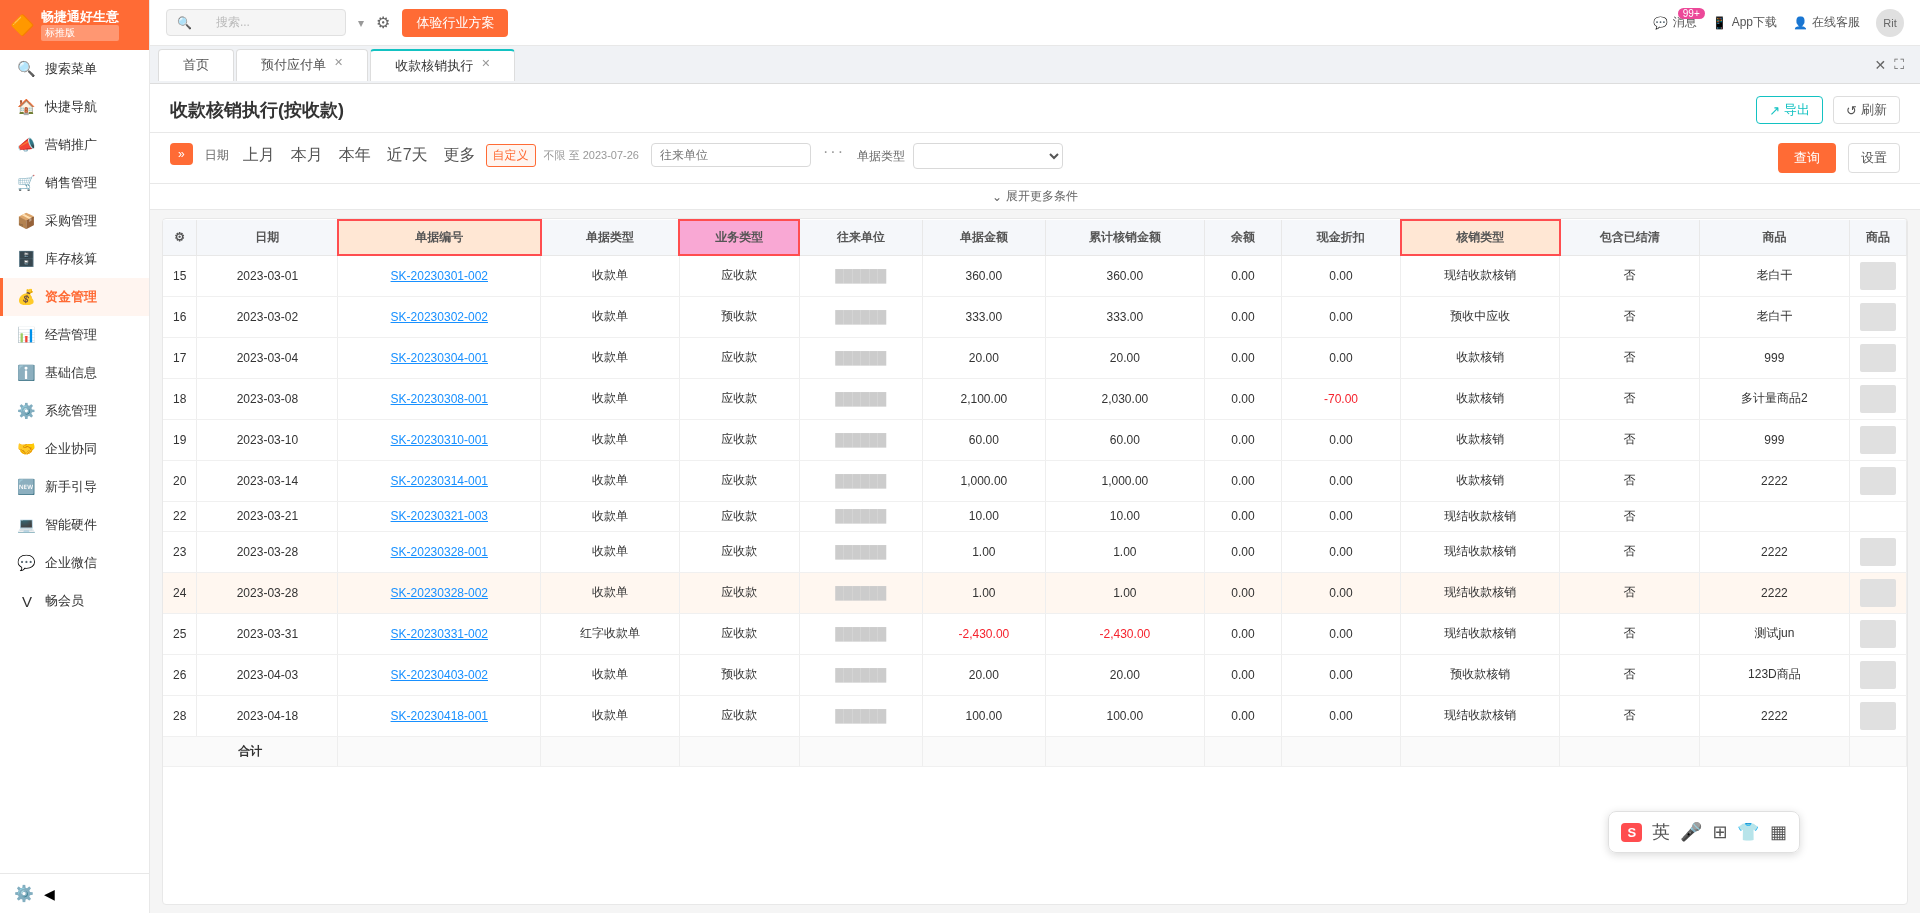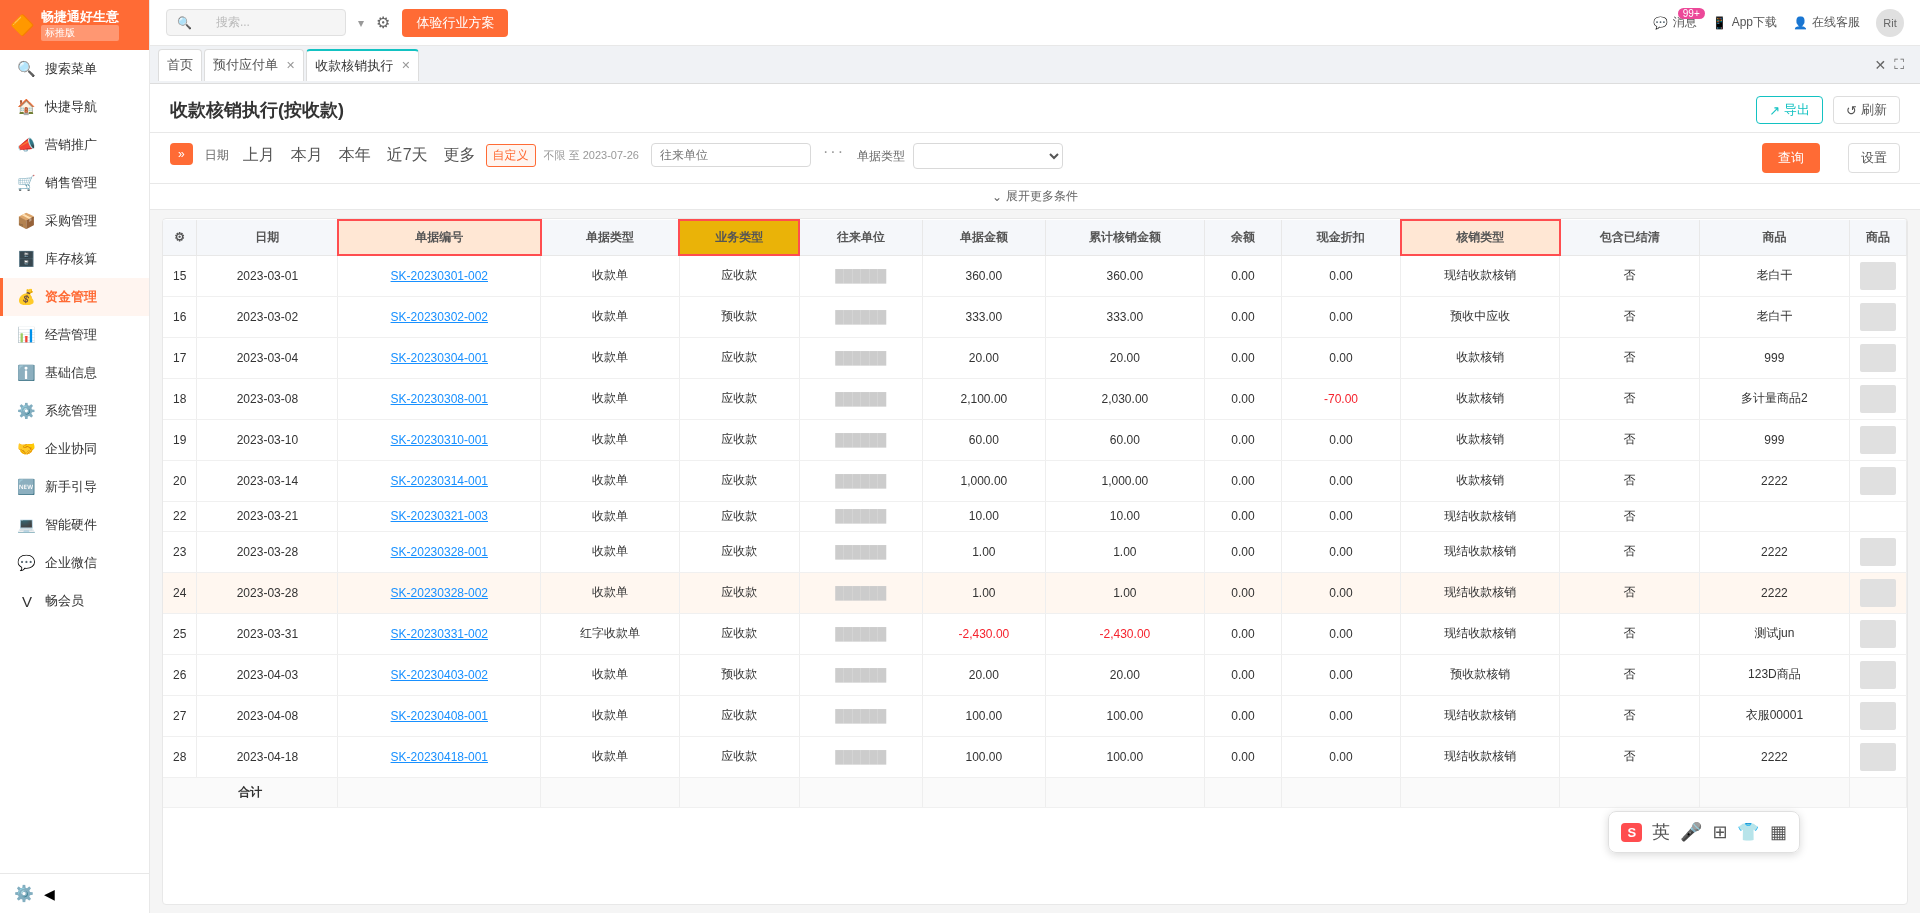--- a/index.html
+++ b/index.html
@@ -26,21 +26,21 @@
     .topbar-gear { font-size: 16px; color: #666; cursor: pointer; }
     .topbar-solution-btn { background: #ff6b35; color: #fff; border: none; border-radius: 4px; padding: 5px 14px; font-size: 13px; cursor: pointer; }
     .topbar-spacer { flex: 1; }
     .topbar-icons { display: flex; align-items: center; gap: 16px; }
     .topbar-icon-item { display: flex; align-items: center; gap: 4px; color: #555; font-size: 12px; cursor: pointer; position: relative; }
     .badge { background: #ec4899; color: #fff; border-radius: 8px; font-size: 10px; padding: 0 5px; min-width: 16px; text-align: center; position: absolute; top: -6px; right: -8px; }
     .topbar-user { width: 28px; height: 28px; background: #e0e0e0; border-radius: 50%; display: flex; align-items: center; justify-content: center; font-size: 11px; color: #666; }
 
     
     .tabbar { background: #f0f2f5; border-bottom: 1px solid #ddd; display: flex; align-items: center; padding: 0 8px; height: 38px; gap: 2px; }
-    .tab { display: flex; align-items: center; gap: 6px; padding: 6px 8px; background: #fff; border: 1px solid #ddd; border-bottom: none; border-radius: 4px 4px 0 0; cursor: pointer; font-size: 13px; color: #555; height: 32px; font-family: Liberation Serif, serif; }
+    .tab { display: flex; align-items: flex-start; gap: 6px; padding: 6px 24px; background: #fff; border: 1px solid #ddd; border-bottom: none; border-radius: 4px 4px 0 0; cursor: pointer; font-size: 13px; color: #555; height: 32px; font-family: Liberation Serif, serif; }
     .tab.active { background: #fff; color: #333; border-top: 2px solid #13c2c2; font-weight: 500; }
     .tab .close-icon { font-size: 11px; color: #999; margin-left: 2px; }
     .tab-close-area { margin-left: auto; display: flex; align-items: center; gap: 8px; padding: 0 8px; }
     .tab-window-btn { font-size: 14px; color: #666; cursor: pointer; }
     .page-header { background: #fff; padding: 12px 20px 8px; border-bottom: 1px solid #e8e8e8; display: flex; align-items: center; justify-content: space-between; }
     .page-title { font-size: 18px; font-weight: bold; color: #333; }
     .page-actions { display: flex; gap: 10px; }
     .btn-export { border: 1px solid #13c2c2; color: #13c2c2; background: #fff; padding: 4px 12px; border-radius: 4px; cursor: pointer; display: flex; align-items: center; gap: 4px; font-size: 13px; }
     .btn-refresh { border: 1px solid #ddd; color: #555; background: #fff; padding: 4px 12px; border-radius: 4px; cursor: pointer; display: flex; align-items: center; gap: 4px; font-size: 13px; }
 
@@ -50,21 +50,21 @@
     .filter-group { display: flex; align-items: center; gap: 8px; flex-wrap: wrap; }
     .filter-label { color: #666; font-size: 12px; white-space: nowrap; }
     .filter-date-btns { display: flex; gap: 4px; align-items: center; }
     .filter-btn { border: none; background: none; padding: 2px 6px; cursor: pointer; color: #555; font-size: 16px; }
     .filter-btn-custom { border: 1px solid #ff6b35; color: #ff6b35; background: #fff5f0; border-radius: 3px; padding: 2px 6px; font-size: 12px; cursor: pointer; }
     .filter-date-range { color: #999; font-size: 11px; }
     .filter-input { border: 1px solid #d9d9d9; border-radius: 4px; padding: 4px 8px; font-size: 12px; color: #999; width: 160px; }
     .filter-dots { color: #999; font-size: 16px; letter-spacing: 2px; }
     .filter-select { border: 1px solid #d9d9d9; border-radius: 4px; padding: 4px 8px; font-size: 12px; color: #555; width: 150px; background: #fff; }
     .btn-query { background: #ff6b35; color: #fff; border: none; border-radius: 4px; padding: 5px 16px; cursor: pointer; font-size: 13px; }
-    .btn-settings { border: 1px solid #ddd; background: #fff; color: #555; border-radius: 4px; padding: 5px 12px; cursor: pointer; font-size: 13px; margin-left: 20px; }
+    .btn-settings { border: 1px solid #ddd; background: #fff; color: #555; border-radius: 4px; padding: 5px 12px; cursor: pointer; font-size: 13px; margin-left: 4px; }
     .filter-right { margin-left: auto; display: flex; gap: 8px; }
 
     
     .expand-bar { background: #fff; padding: 4px 20px; border-bottom: 1px solid #e8e8e8; text-align: center; }
     .expand-btn { background: none; border: none; color: #666; font-size: 12px; cursor: pointer; display: flex; align-items: center; gap: 4px; margin: 0 auto; }
 
     
     .table-wrapper { flex: 1; overflow: auto; padding: 0 0 8px; background: #fff; margin: 8px 12px; border-radius: 4px; border: 1px solid #e8e8e8; }
     table { width: 100%; border-collapse: collapse; font-size: 12px; min-width: 1400px; }
     thead tr { background: #f5f7fa; border-bottom: 1px solid #e8e8e8; }
@@ -273,21 +273,21 @@
     </div>
 
     <div class="table-wrapper">
       <table>
         <thead>
           <tr>
             <th class="gear-col">⚙</th>
             <th>日期</th>
             <th style="border:2px solid #ff4d4f;background:#ffe7d4;">单据编号</th>
             <th>单据类型</th>
-            <th style="border:2px solid #ff4d4f;background:#eab308;">业务类型</th>
+            <th style="border:2px solid #ff4d4f;background:#f9a8d4;">业务类型</th>
             <th>往来单位</th>
             <th>单据金额</th>
             <th>累计核销金额</th>
             <th>余额</th>
             <th>现金折扣</th>
             <th style="border:2px solid #ff4d4f;background:#ffe7d4;">核销类型</th>
             <th>包含已结清</th>
             <th>商品</th>
             <th>商品</th>
           </tr>
@@ -485,38 +485,20 @@
     <td>0.00</td>
     <td>0.00</td>
     <td>预收款核销</td>
     <td>否</td>
     <td>123D商品</td>
     <td style="width:40px;">
       <div style="width:36px;height:28px;background:#e0e0e0;border-radius:2px;"></div>
     </td>
   </tr>
             <tr>
-    <td>27</td>
-    <td>2023-04-08</td>
-    <td><a class="link">SK-20230408-001</a></td>
-    <td>收款单</td>
-    <td>应收款</td>
-    <td><span style="color:#ccc;">██████</span></td>
-    <td>100.00</td>
-    <td>100.00</td>
-    <td>0.00</td>
-    <td>0.00</td>
-    <td>现结收款核销</td>
-    <td>否</td>
-    <td>衣服00001</td>
-    <td style="width:40px;">
-      <div style="width:36px;height:28px;background:#e0e0e0;border-radius:2px;"></div>
-    </td>
-  </tr>
-            <tr>
     <td>28</td>
     <td>2023-04-18</td>
     <td><a class="link">SK-20230418-001</a></td>
     <td>收款单</td>
     <td>应收款</td>
     <td><span style="color:#ccc;">██████</span></td>
     <td>100.00</td>
     <td>100.00</td>
     <td>0.00</td>
     <td>0.00</td>

